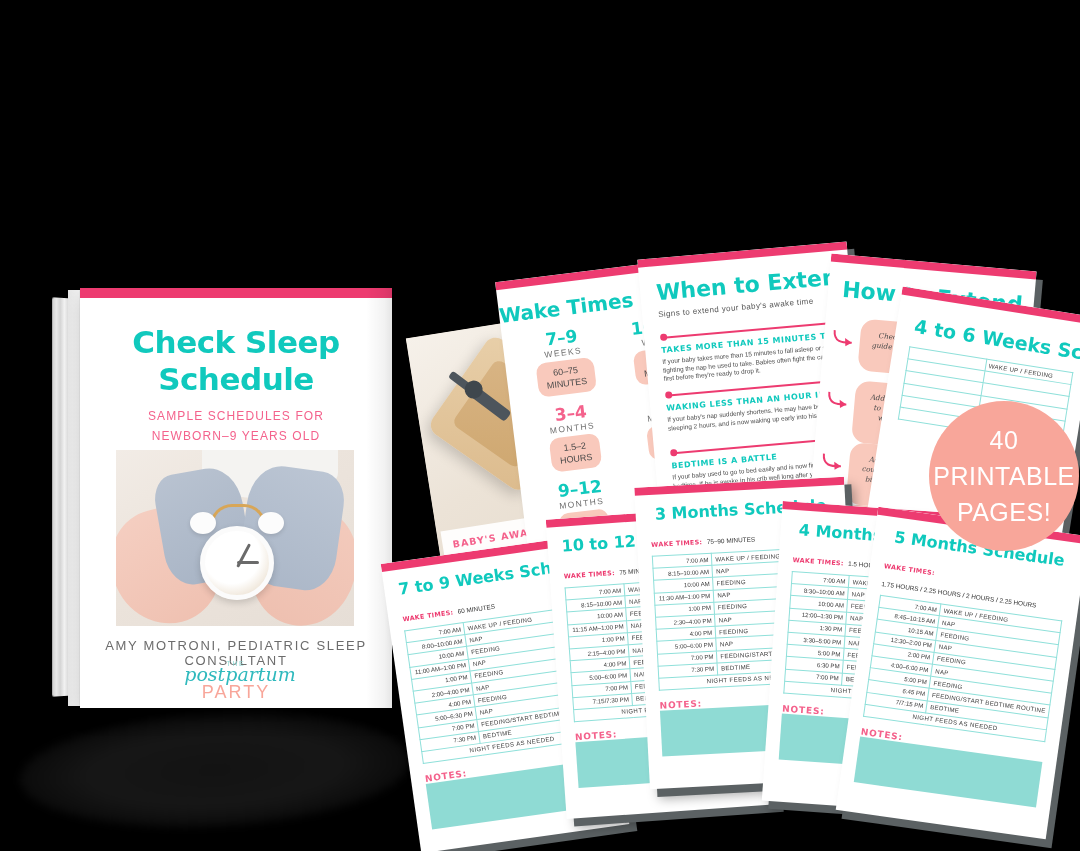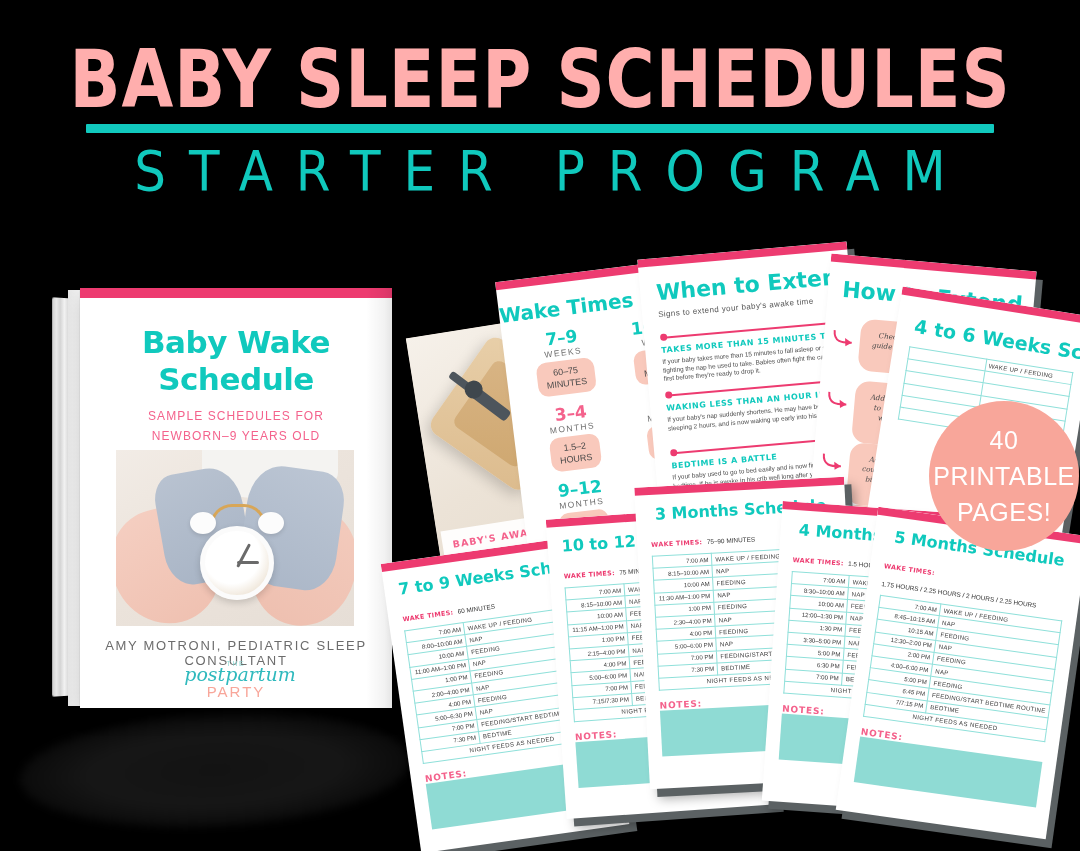--- a/index.html
+++ b/index.html
@@ -123,21 +123,21 @@
   .cover-author {
     position: absolute; left: 0; top: 350px; width: 100%;
     text-align: center;
     font-family: "Liberation Sans", sans-serif;
     font-size: 13px; letter-spacing: 1.7px;
     color: #6c6c6c;
   }
   .cover-logo { position:absolute; left:0; top:372px; width:100%; text-align:center; }
   .logo-the { font-family:"Liberation Sans",sans-serif; font-size:7px; letter-spacing:1.6px; color:#8fd9d4; display:block; margin-bottom:-2px;}
   .logo-pp { font-family:"DejaVu Serif", serif; font-style:italic; font-size:19px; color:#2fb9bd; display:block; line-height:19px;padding-left:8px;}
-  .logo-party { font-family:"Liberation Sans",sans-serif; font-size:15px; letter-spacing:2px; color:#F8A69A; display:block; line-height:16px;}
+  .logo-party { font-family:"Liberation Sans",sans-serif; font-size:18px; letter-spacing:2px; color:#F8A69A; display:block; line-height:16px;}
 
   
   .card {
     position: absolute;
     background: #ffffff;
     box-shadow: 7px 8px 0 0 #5b6163, 9px 10px 12px rgba(0,0,0,0.35);
     overflow: hidden;
   }
   .card-topbar { position:absolute; left:0; top:0; width:100%; height:8px; background:#ED3B70; }
   .card-h1 {
@@ -234,34 +234,29 @@
     background:#F8A69A; display:flex; flex-direction:column; align-items:center; justify-content:center;
     color:#ffffff; font-family:"Liberation Sans", sans-serif; font-size:25px; line-height:36px;
     text-align:center; letter-spacing:0.5px;
   }
 </style>
 </head>
 <body>
 
 <div id="stage">
 
-  <div class="header">
-    <div class="hero-title">BABY SLEEP SCHEDULES</div>
-    <div class="hero-rule"></div>
-    <div class="hero-sub">STARTER PROGRAM</div>
-  </div>
 
   <div class="book-shadow"></div>
   <div class="book">
     <div class="book-pages"></div>
     <div class="book-edge"></div>
     <div class="book-cover">
       <div class="cover-topbar"></div>
       <div class="cover-title">
-        <span>Baby Wake</span><br>
+        <span>Check Sleep</span><br>
         <span>Schedule</span>
       </div>
       <div class="cover-sub">
         <span>SAMPLE SCHEDULES FOR</span><br>
         <span>NEWBORN–9 YEARS OLD</span>
       </div>
       <div class="cover-photo">
         <div class="cp-shirt"></div>
         <div class="cp-legL"></div>
         <div class="cp-legR"></div>

